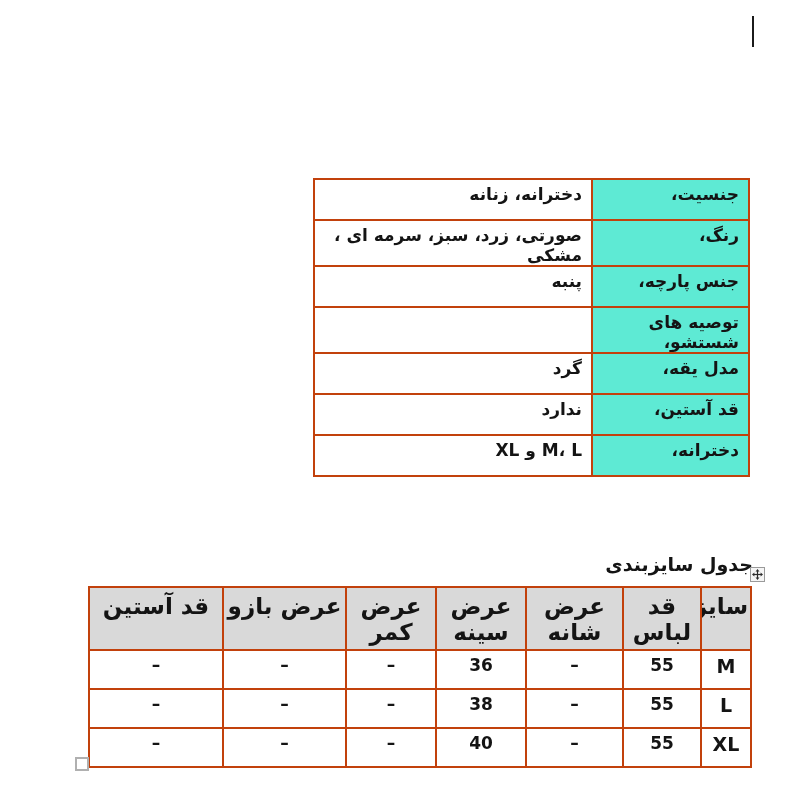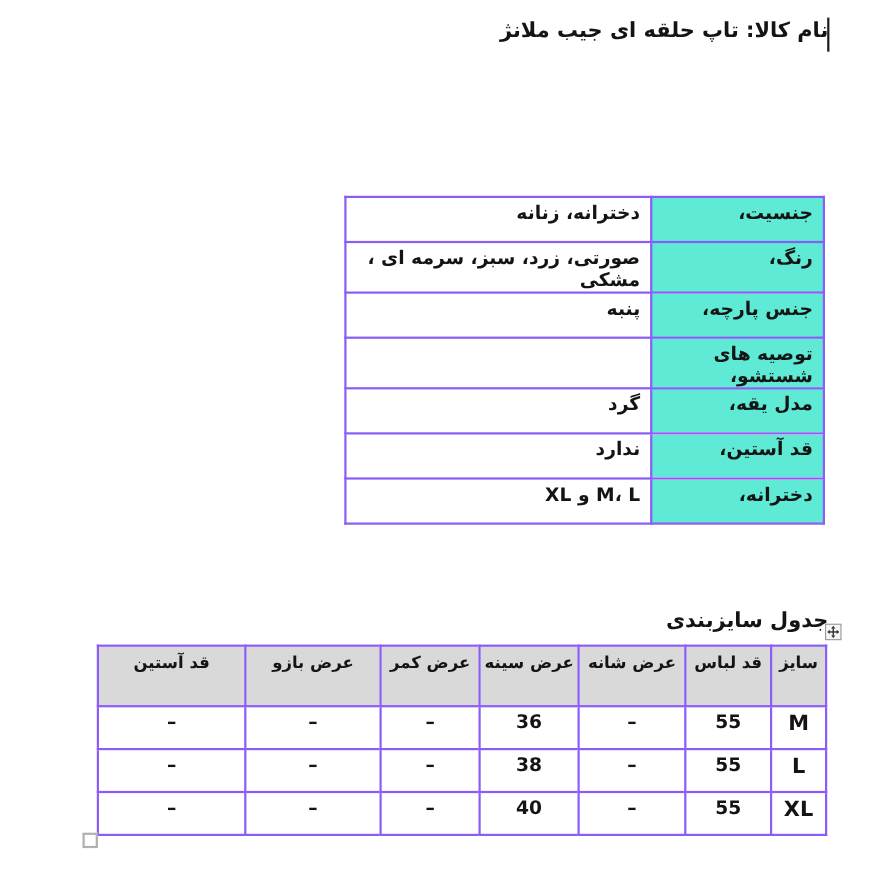--- a/index.html
+++ b/index.html
@@ -14,55 +14,54 @@
     white-space:nowrap;text-align:right;
   }
   #product-line{top:14px;}
   #sizing-line{top:69px;}
   #spec-heading{top:125px;}
   #size-heading{top:550px;}
   .caret{
     position:absolute;left:752px;top:16px;width:2px;height:31px;background:#1b1b1b;
   }
   table{border-collapse:collapse;table-layout:fixed;}
-  td,th{border:2px solid #8b5cf6;vertical-align:top;overflow:hidden;}
+  td,th{border:2px solid #c2410c;vertical-align:top;overflow:hidden;}
   
   .spec-table{
     position:absolute;top:178px;right:50px;width:435px;
     border:2px solid #000;font-size:17px;
   }
   .spec-table td{height:35px;padding:4px 9px 0 6px;}
   .spec-table td.label{background:#5eead4;padding-left:12px;}
   .spec-table td.value{background:#ffffff;}
   
   .size-table{
     position:absolute;top:586px;left:88px;width:662px;
     border:2px solid #000;font-size:17px;text-align:center;
   }
-  .size-table th{background:#d9d9d9;height:34px;padding:5px 2px 14px;font-size:15px;}
+  .size-table th{background:#d9d9d9;height:34px;padding:5px 2px 4px;font-size:23px;}
   .size-table td{height:33px;padding:4px 2px 0;background:#fff;}
   .size-table td.size-cell{font-size:19px;}
   
   .move-handle{
     position:absolute;left:750px;top:567px;width:15px;height:15px;
     border:1px solid #9a9a9a;background:#f5f5f5;
     display:flex;align-items:center;justify-content:center;box-sizing:border-box;
   }
   .move-handle svg{display:block;}
   .resize-handle{
     position:absolute;left:75px;top:757px;width:10px;height:10px;
     border:2px solid #b0b0b0;background:#ffffff;
   }
 </style>
 </head>
 <body>
 
 <div class="page">
 
-  <div id="product-line" class="docline rtl">نام کالا: تاپ حلقه ای جیب ملانژ</div>
   <div class="caret"></div>
 
 
 
   <table class="spec-table rtl">
     <colgroup>
         <col style="width:157px">
         <col style="width:278px">
       </colgroup>
     <tbody>

